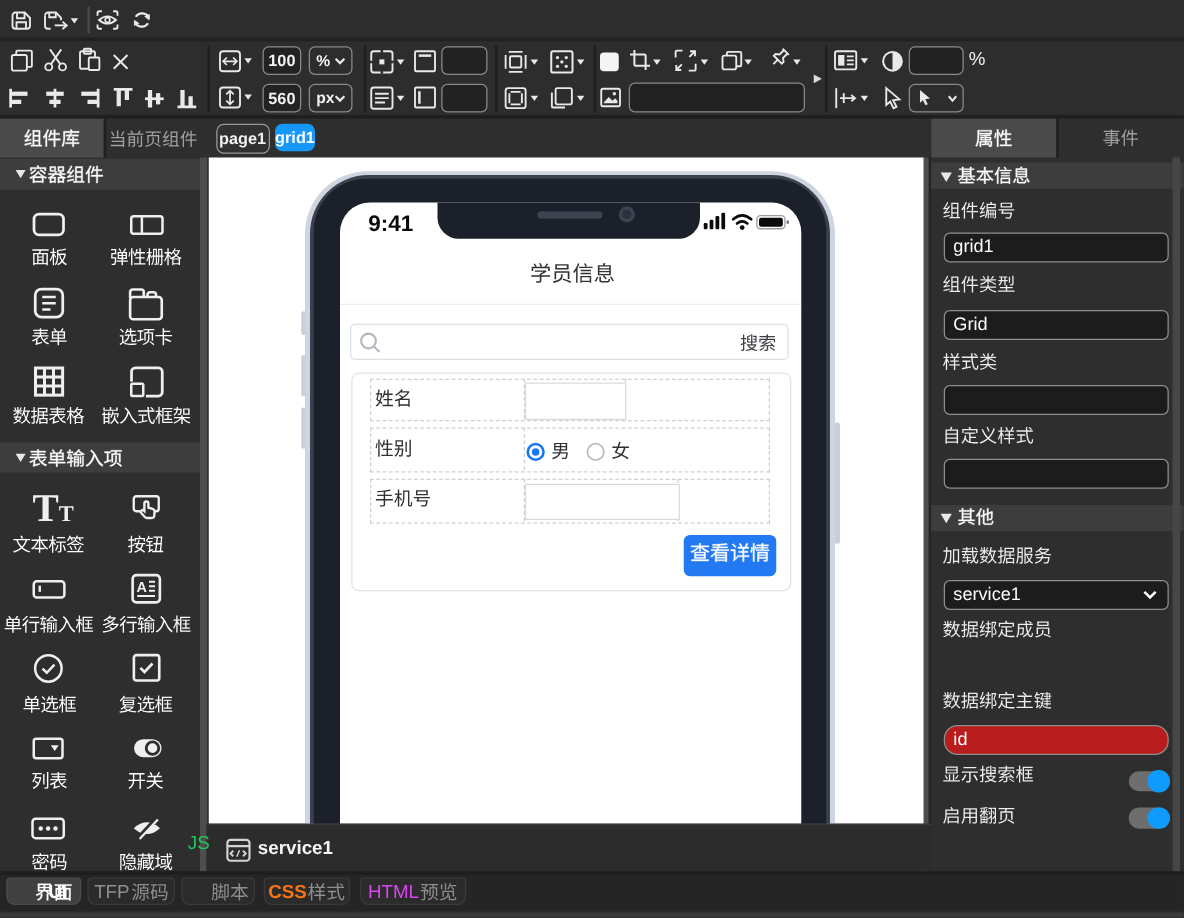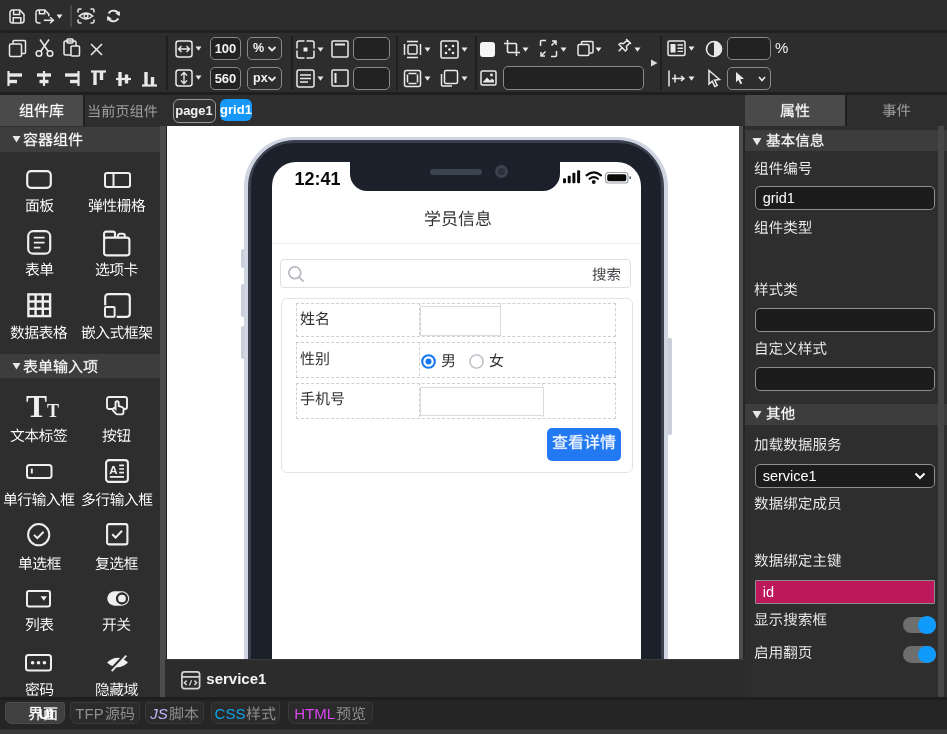--- a/index.html
+++ b/index.html
@@ -656,21 +656,21 @@
         <div style="position:absolute;left:73.80000000000001px;top:200px;width:4px;height:33px;background:#c9cfda;border-radius:2px"></div>
         <div style="position:absolute;left:500px;top:212px;width:4.5px;height:97px;background:#c9cfda;border-radius:2px"></div>
         <div style="position:absolute;left:76.5px;top:10.5px;width:424.5px;height:620px;background:#cfd5e0;border-radius:50px"></div>
         <div style="position:absolute;left:80.5px;top:14px;width:416.5px;height:616px;background:#3a404d;border-radius:47px"></div>
         <div style="position:absolute;left:84px;top:17px;width:410px;height:613px;background:#1b202b;border-radius:42px"></div>
         <div style="position:absolute;left:105px;top:35.5px;width:369px;height:600px;background:#fff;border-radius:24px 24px 0 0"></div>
         <div style="position:absolute;left:183px;top:35.5px;width:210px;height:29.8px;background:#1b202b;border-radius:0 0 17px 17px"></div>
         <div style="position:absolute;left:263px;top:42.5px;width:52px;height:6.5px;background:#3b4250;border-radius:3.5px"></div>
         <div style="position:absolute;left:328px;top:39px;width:13px;height:13px;background:#3b4250;border-radius:50%"></div>
         <div style="position:absolute;left:331.2px;top:42.19999999999999px;width:6.5px;height:6.5px;background:#2a303c;border-radius:50%"></div>
-        <div style="position:absolute;left:127.5px;top:42.599999999999994px;font-size:18px;color:#0b0b0b;font-weight:700;white-space:nowrap;letter-spacing:0px">12:41</div>
+        <div style="position:absolute;left:127.5px;top:42.599999999999994px;font-size:18px;color:#0b0b0b;font-weight:700;white-space:nowrap;letter-spacing:0px">9:41</div>
         <svg style="position:absolute;left:395.5px;top:44px;" width="20" height="13.5" viewBox="0 0 20 13.5">
           <g fill="#0b0b0b">
             <rect x="0" y="8.3" width="3" height="5" rx="1"></rect>
             <rect x="4.7" y="5.7" width="3" height="7.6" rx="1"></rect>
             <rect x="9.4" y="2.8" width="3" height="10.5" rx="1"></rect>
             <rect x="14.1" y="0.2" width="3" height="13.1" rx="1"></rect>
           </g>
         </svg>
         <svg style="position:absolute;left:418px;top:44.69999999999999px;" width="18" height="13" viewBox="0 0 18 13">
           <g fill="none" stroke="#0b0b0b" stroke-width="2.1" stroke-linecap="round">
@@ -802,20 +802,23 @@
         <span style="position:absolute;left:7px;top:50%;transform:translateY(-52%);font-size:14.5px;font-weight:400;color:#fdfdfd">grid1</span>
       </div>
       <svg style="position:absolute;left:753.5px;top:219.5px;overflow:visible" width="58" height="19">
         <g transform="translate(0,12.78) scale(0.01460,-0.01460)" fill="#ededed">
           <use href="#u7EC4" x="0"></use>
           <use href="#u4EF6" x="1000"></use>
           <use href="#u7C7B" x="2000"></use>
           <use href="#u578B" x="3000"></use>
         </g>
       </svg>
+      <div style="position:absolute;left:754.7px;top:248px;width:178.3px;height:22px;background:#1c1c1c;border:1.2px solid #8e8e8e;border-radius:5px">
+        <span style="position:absolute;left:7px;top:50%;transform:translateY(-52%);font-size:14.5px;font-weight:400;color:#fdfdfd">Grid</span>
+      </div>
       <svg style="position:absolute;left:753.5px;top:281.5px;overflow:visible" width="44" height="19">
         <g transform="translate(0,12.78) scale(0.01460,-0.01460)" fill="#ededed">
           <use href="#u6837" x="0"></use>
           <use href="#u5F0F" x="1000"></use>
           <use href="#u7C7B" x="2000"></use>
         </g>
       </svg>
       <div style="position:absolute;left:754.7px;top:307.5px;width:178.3px;height:22px;background:#1c1c1c;border:1.2px solid #8e8e8e;border-radius:5px"></div>
       <svg style="position:absolute;left:753.5px;top:341.3px;overflow:visible" width="73" height="19">
         <g transform="translate(0,12.78) scale(0.01460,-0.01460)" fill="#ededed">
@@ -866,21 +869,21 @@
       <svg style="position:absolute;left:753.5px;top:553.2px;overflow:visible" width="88" height="19">
         <g transform="translate(0,12.78) scale(0.01460,-0.01460)" fill="#ededed">
           <use href="#u6570" x="0"></use>
           <use href="#u636E" x="1000"></use>
           <use href="#u7ED1" x="2000"></use>
           <use href="#u5B9A" x="3000"></use>
           <use href="#u4E3B" x="4000"></use>
           <use href="#u952E" x="5000"></use>
         </g>
       </svg>
-      <div style="position:absolute;left:754.7px;top:580px;width:178.3px;height:22px;background:#be185d;border:1.2px solid #8e8e8e;border-radius:1px">
+      <div style="position:absolute;left:754.7px;top:580px;width:178.3px;height:22px;background:#b91c1c;border:1.2px solid #8e8e8e;border-radius:11px">
         <span style="position:absolute;left:7px;top:50%;transform:translateY(-52%);font-size:14.5px;font-weight:400;color:#fdfdfd">id</span>
       </div>
       <svg style="position:absolute;left:753.5px;top:612.3px;overflow:visible" width="73" height="19">
         <g transform="translate(0,12.78) scale(0.01460,-0.01460)" fill="#ededed">
           <use href="#u663E" x="0"></use>
           <use href="#u793A" x="1000"></use>
           <use href="#u641C" x="2000"></use>
           <use href="#u7D22" x="3000"></use>
           <use href="#u6846" x="4000"></use>
         </g>
@@ -924,29 +927,29 @@
       </svg>
       <div style="position:absolute;left:70px;top:702px;width:70px;height:22px;background:#2b2b2b;border:1px solid #3a3a3a;border-radius:3px 3px 7px 7px;box-sizing:border-box"></div>
       <div style="position:absolute;left:75.3325px;top:705px;font-size:15px;color:#8f8f8f;font-weight:400;white-space:nowrap;">TFP</div>
       <svg style="position:absolute;left:104.66749999999999px;top:705.5px;overflow:visible" width="30" height="20">
         <g transform="translate(0,13.12) scale(0.01500,-0.01500)" fill="#8f8f8f">
           <use href="#u6E90" x="0"></use>
           <use href="#u7801" x="1000"></use>
         </g>
       </svg>
       <div style="position:absolute;left:145px;top:702px;width:59px;height:22px;background:#2b2b2b;border:1px solid #3a3a3a;border-radius:3px 3px 7px 7px;box-sizing:border-box"></div>
-      <div style="position:absolute;left:150.2475px;top:705px;font-size:15px;color:#c4b5fd;font-weight:400;white-space:nowrap;font-style:italic;">JS</div>
+      <div style="position:absolute;left:150.2475px;top:666px;font-size:15px;color:#22c55e;font-weight:400;white-space:nowrap;">JS</div>
       <svg style="position:absolute;left:168.7525px;top:705.5px;overflow:visible" width="30" height="20">
         <g transform="translate(0,13.12) scale(0.01500,-0.01500)" fill="#8f8f8f">
           <use href="#u811A" x="0"></use>
           <use href="#u672C" x="1000"></use>
         </g>
       </svg>
       <div style="position:absolute;left:211px;top:702px;width:69px;height:22px;background:#2b2b2b;border:1px solid #3a3a3a;border-radius:3px 3px 7px 7px;box-sizing:border-box"></div>
-      <div style="position:absolute;left:214.57999999999998px;top:705px;font-size:15px;color:#0ea5e9;font-weight:400;white-space:nowrap;">CSS</div>
+      <div style="position:absolute;left:214.57999999999998px;top:705px;font-size:15px;color:#f97316;font-weight:700;white-space:nowrap;">CSS</div>
       <svg style="position:absolute;left:246.42px;top:705.5px;overflow:visible" width="30" height="20">
         <g transform="translate(0,13.12) scale(0.01500,-0.01500)" fill="#8f8f8f">
           <use href="#u6837" x="0"></use>
           <use href="#u5F0F" x="1000"></use>
         </g>
       </svg>
       <div style="position:absolute;left:288px;top:702px;width:84.5px;height:22px;background:#2b2b2b;border:1px solid #3a3a3a;border-radius:3px 3px 7px 7px;box-sizing:border-box"></div>
       <div style="position:absolute;left:294.335px;top:705px;font-size:15px;color:#d946ef;font-weight:400;white-space:nowrap;">HTML</div>
       <svg style="position:absolute;left:336.16499999999996px;top:705.5px;overflow:visible" width="30" height="20">
         <g transform="translate(0,13.12) scale(0.01500,-0.01500)" fill="#8f8f8f">

